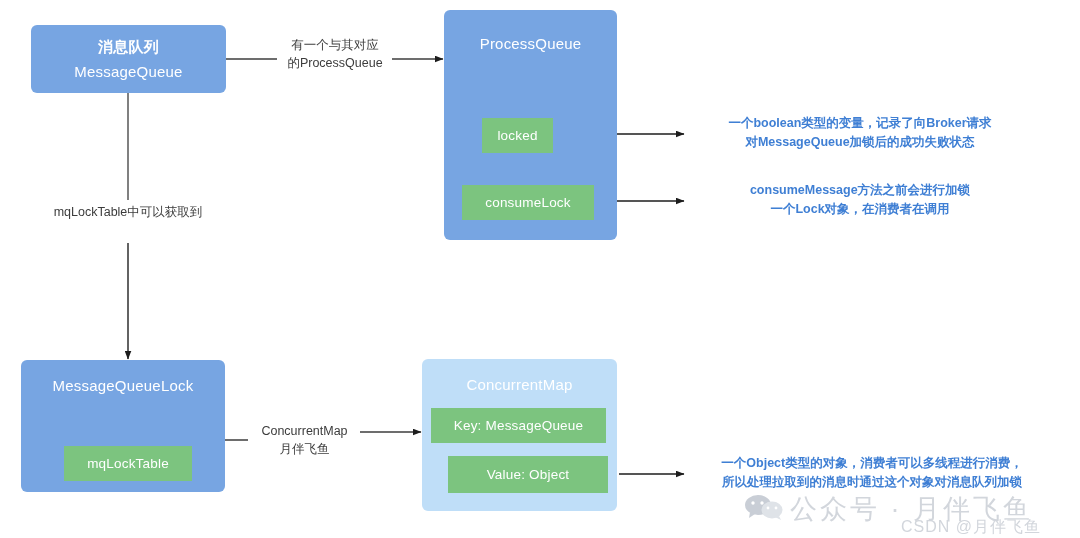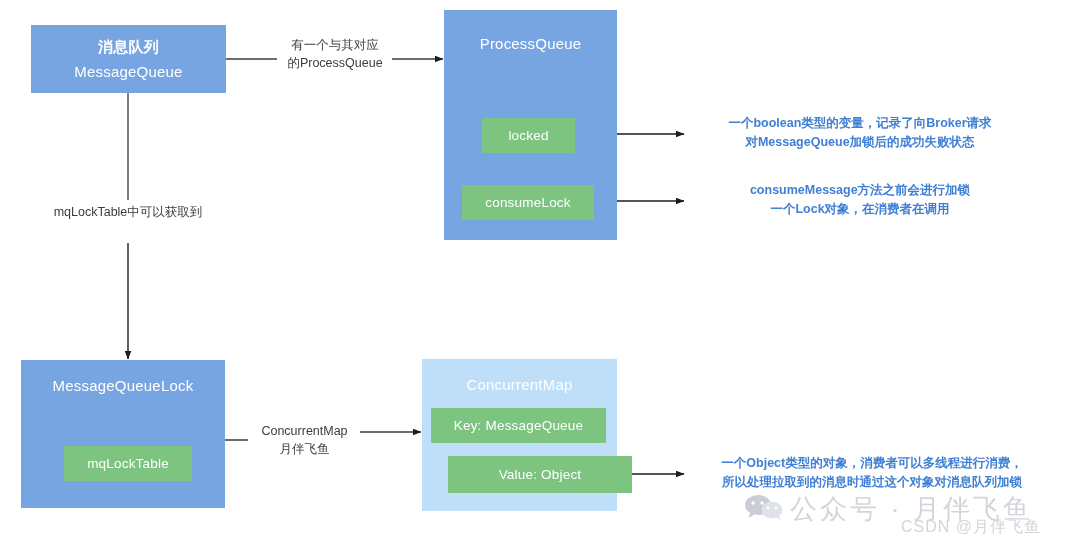--- a/index.html
+++ b/index.html
@@ -17,20 +17,21 @@
     background: #ffffff;
     overflow: hidden;
   }
   .box {
     position: absolute;
     box-sizing: border-box;
     display: flex;
     flex-direction: column;
     align-items: center;
     color: #ffffff;
+    border-radius: 6px;
   }
   .box-blue   { background: #77a5e2; }
   .box-ltblue { background: #bfdef8; }
   .chip {
     position: absolute;
     box-sizing: border-box;
     background: #7cc47f;
     color: #ffffff;
     display: flex;
     align-items: center;
@@ -118,33 +119,33 @@
     <line x1="619" y1="474" x2="684" y2="474" stroke="#1d1d1d" stroke-width="1.6" marker-end="url(#arrowhead)"></line>
   </svg>
 
   <div class="box box-blue" style="left:31px; top:25px; width:195px; height:68px;">
     <div class="title title-cjk" style="top:13px;">消息队列</div>
     <div class="title" style="top:38px;">MessageQueue</div>
   </div>
 
   <div class="box box-blue" style="left:444px; top:10px; width:173px; height:230px;">
     <div class="title" style="top:25px;">ProcessQueue</div>
-    <div class="chip" style="left:38px; top:108px; width:93px; height:35px;">locked</div>
+    <div class="chip" style="left:38px; top:108px; width:71px; height:35px;">locked</div>
     <div class="chip" style="left:18px; top:175px; width:132px; height:35px;">consumeLock</div>
   </div>
 
-  <div class="box box-blue" style="left:21px; top:360px; width:204px; height:148px;">
+  <div class="box box-blue" style="left:21px; top:360px; width:204px; height:132px;">
     <div class="title" style="top:17px;">MessageQueueLock</div>
     <div class="chip" style="left:43px; top:62px; width:128px; height:35px;margin-top:24px;">mqLockTable</div>
   </div>
 
   <div class="box box-ltblue" style="left:422px; top:359px; width:195px; height:152px;">
     <div class="title" style="top:17px;">ConcurrentMap</div>
     <div class="chip" style="left:9px; top:49px; width:175px; height:35px;">Key: MessageQueue</div>
-    <div class="chip" style="left:26px; top:97px; width:184px; height:37px;text-align:center;">Value: Object</div>
+    <div class="chip" style="left:26px; top:97px; width:160px; height:37px;text-align:center;">Value: Object</div>
   </div>
 
   <div class="edge-label" style="left:277px; top:36px; width:116px;">
     <div>有一个与其对应</div>
     <div>的ProcessQueue</div>
   </div>
 
   <div class="edge-label" style="left:15px; top:203px; width:226px;">
     <div>mqLockTable中可以获取到</div>
   </div>

